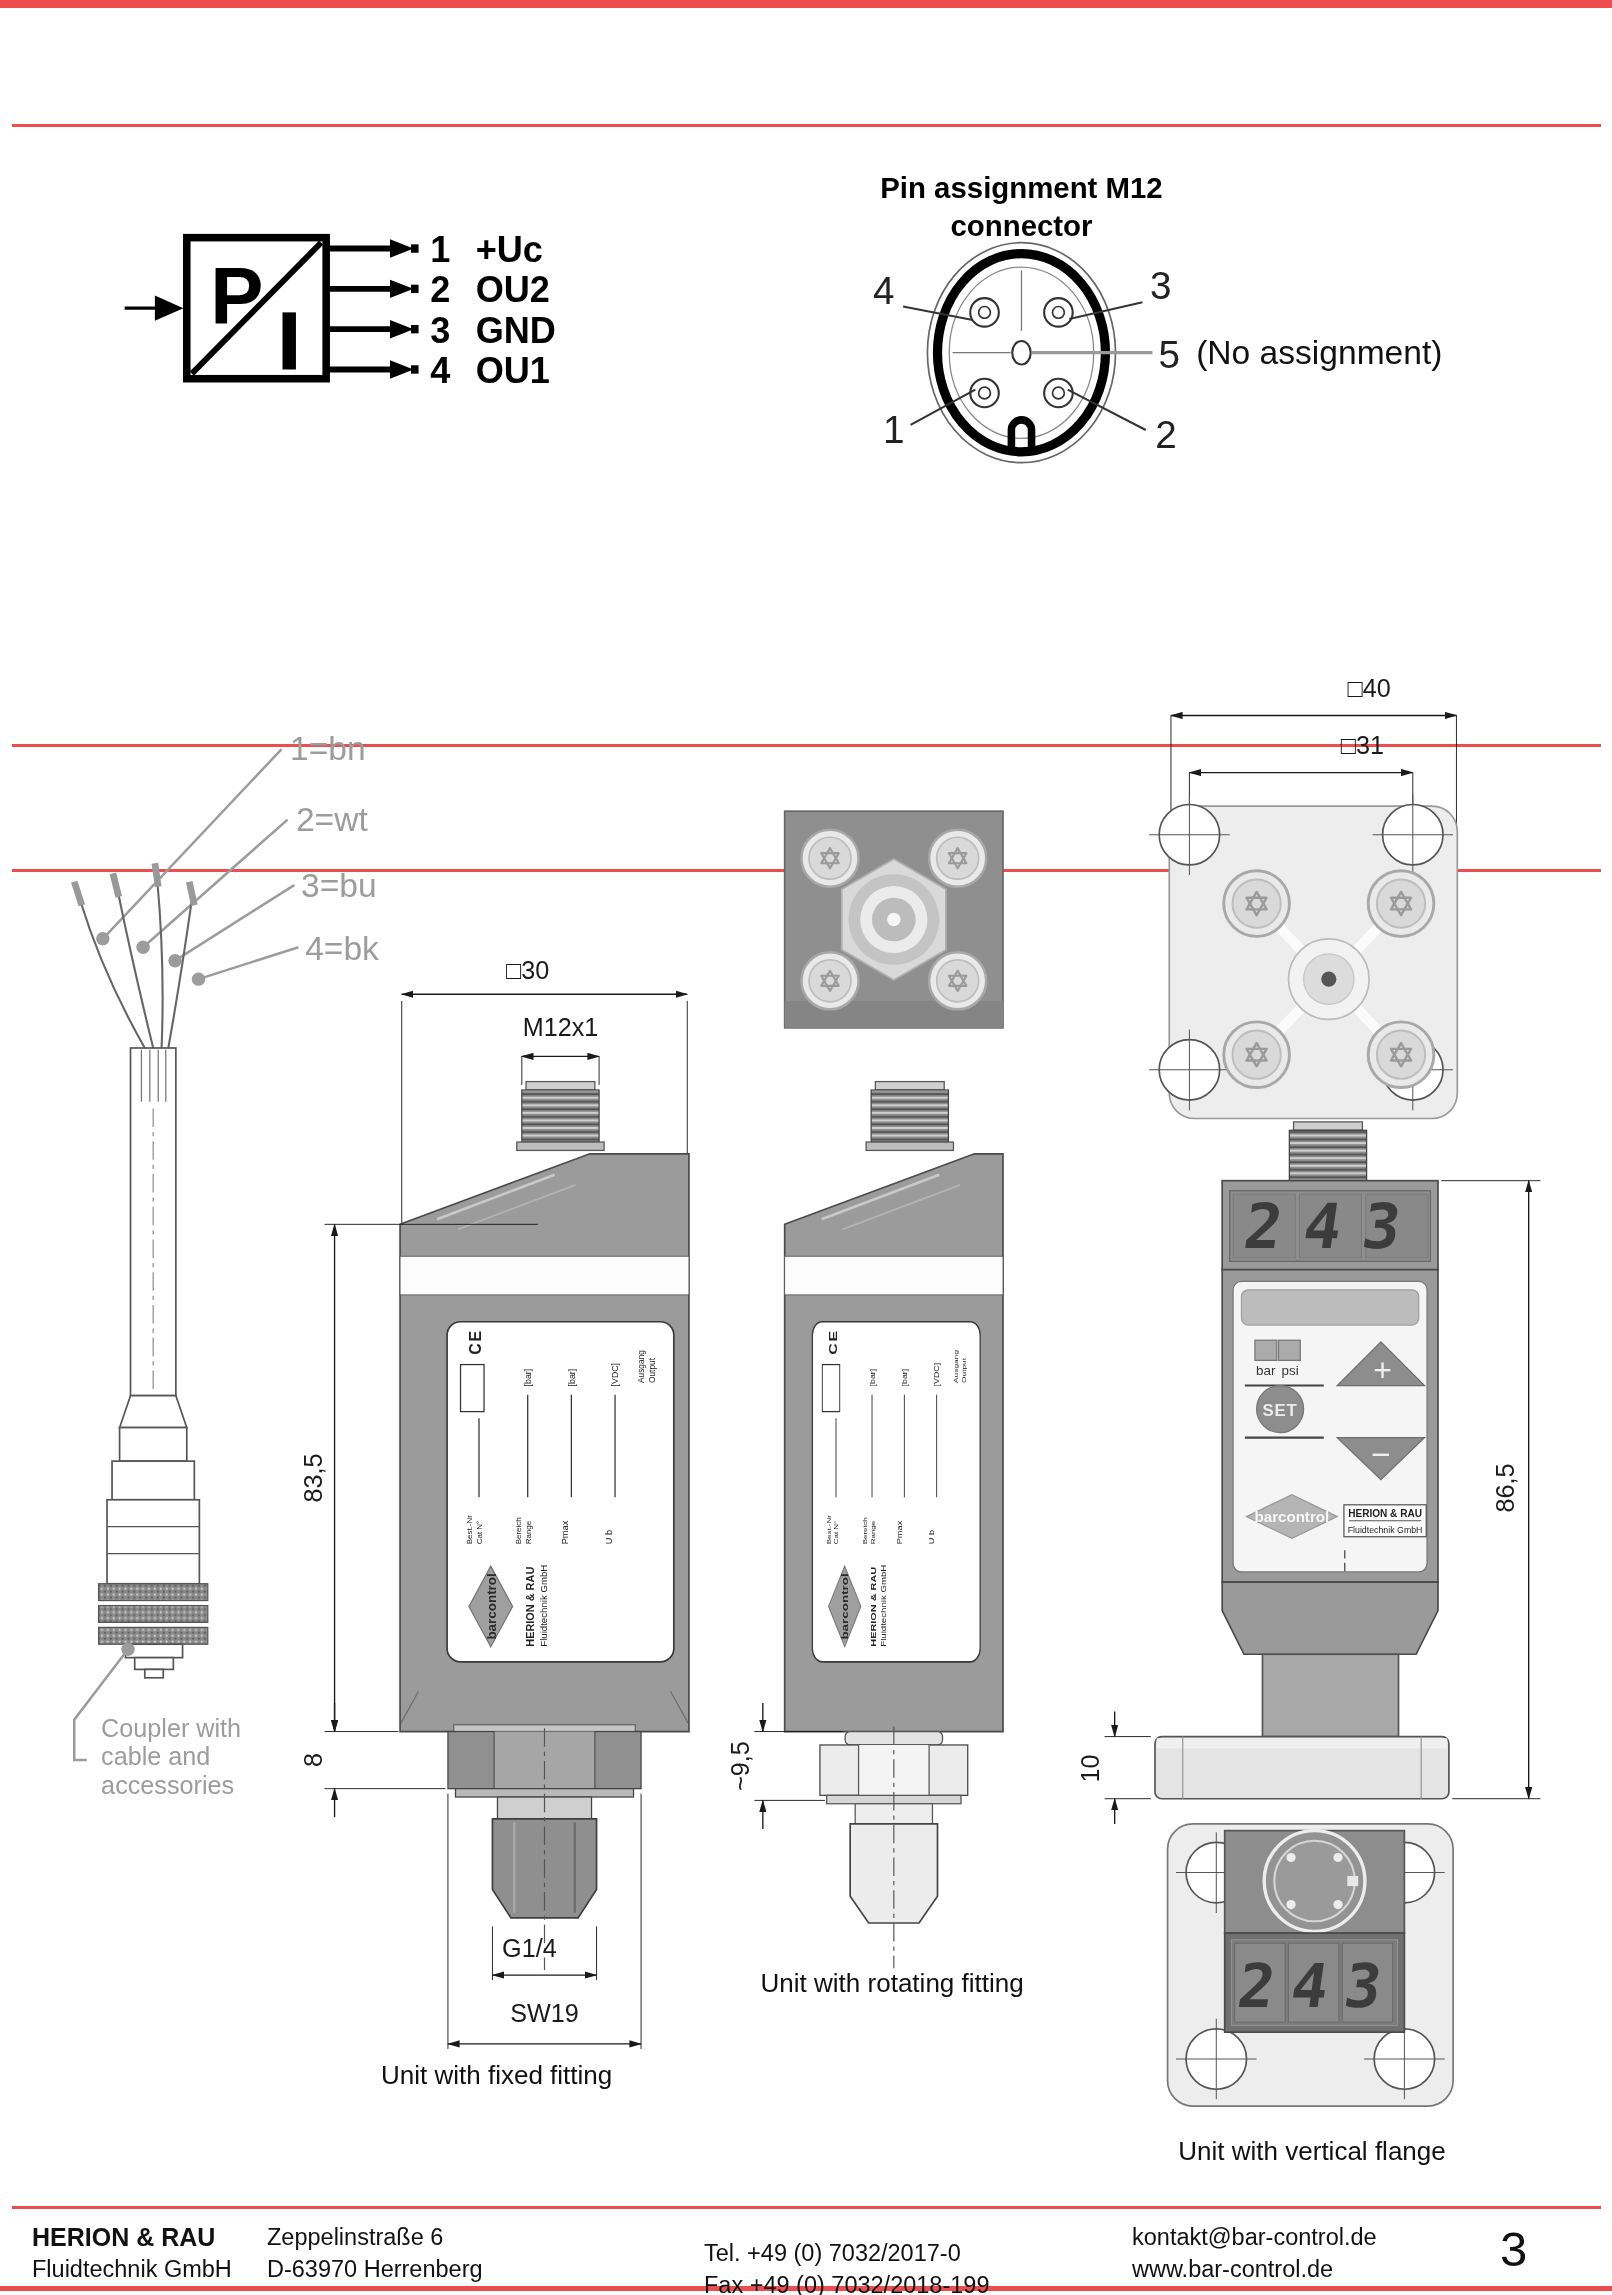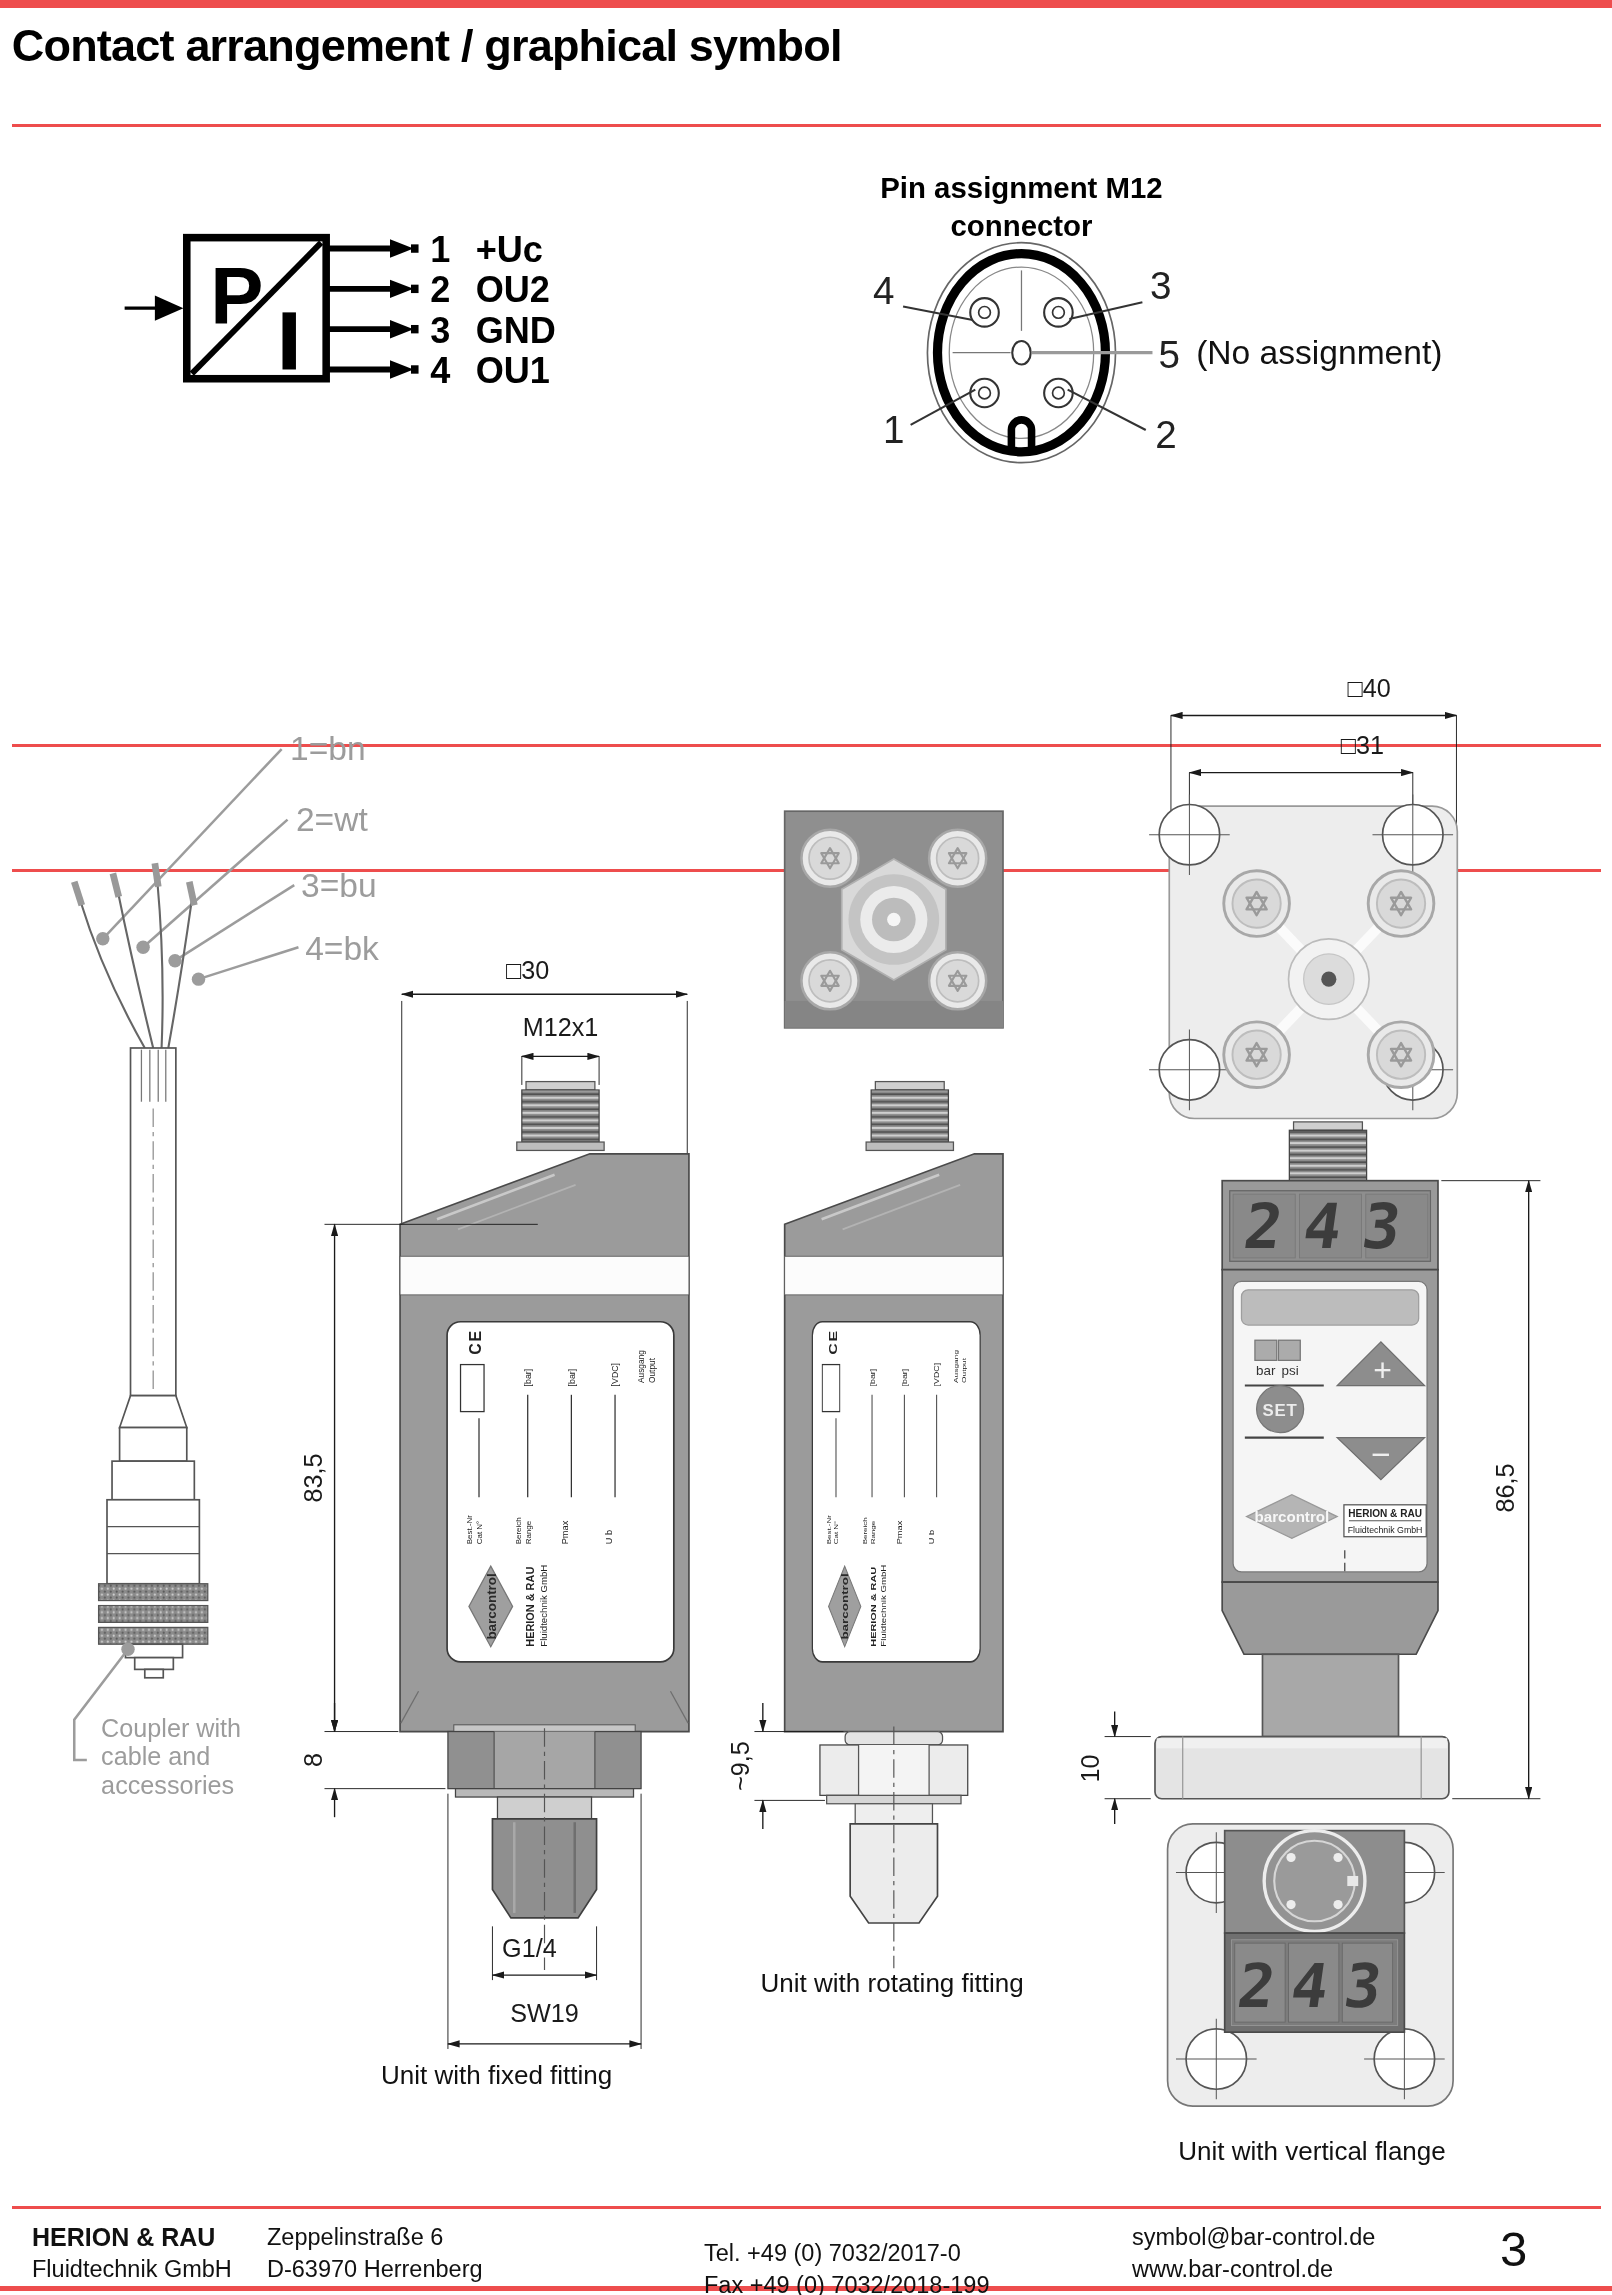--- a/index.html
+++ b/index.html
@@ -24,21 +24,20 @@
 
 <div class="page">
 
   <div class="rule" style="top:0;left:0;width:1613px;height:7.6px;"></div>
   <div class="rule" style="top:124px;left:11.8px;width:1589px;height:2.5px;"></div>
   <div class="rule" style="top:744px;left:11.8px;width:1589px;height:2.5px;"></div>
   <div class="rule" style="top:869px;left:11.8px;width:1589px;height:2.5px;"></div>
   <div class="rule" style="top:2206px;left:11.8px;width:1589px;height:2.5px;"></div>
   <div class="rule" style="top:2286px;left:0;width:1613px;height:5px;"></div>
 
-  <h1 class="title" style="top:20px;">Contact arrangement / graphical symbol</h1>
 
   <svg width="1613" height="2295" viewBox="0 0 1920 2733" style="position:absolute;top:0;left:0;">
     <defs>
       <marker id="mA" viewBox="0 0 14 8" refX="13" refY="4" markerWidth="15" markerHeight="9" orient="auto-start-reverse" markerUnits="userSpaceOnUse">
         <path d="M0,0 L14,4 L0,8 Z" fill="#1a1a1a"></path>
       </marker>
       <pattern id="thr" width="10" height="9" patternUnits="userSpaceOnUse">
         <rect width="10" height="9" fill="#8a8a8a"></rect>
         <rect width="10" height="2.5" y="1" fill="#cfcfcf"></rect>
         <rect width="10" height="2" y="6" fill="#4f4f4f"></rect>
@@ -408,19 +407,19 @@
   </div>
   <div class="footer-col" style="left:267px;top:2221px;">
     <div>Zeppelinstraße 6</div>
     <div>D-63970 Herrenberg</div>
   </div>
   <div class="footer-col" style="left:704px;top:2221px;margin-top:16px;">
     <div>Tel. +49 (0) 7032/2017-0</div>
     <div>Fax +49 (0) 7032/2018-199</div>
   </div>
   <div class="footer-col" style="left:1132px;top:2221px;">
-    <div>symbol@bar-control.de</div>
+    <div>kontakt@bar-control.de</div>
     <div>www.bar-control.de</div>
   </div>
   <div class="pageno" style="left:1500px;top:2221px;">3</div>
 
 </div>
 
 
 </body></html>

